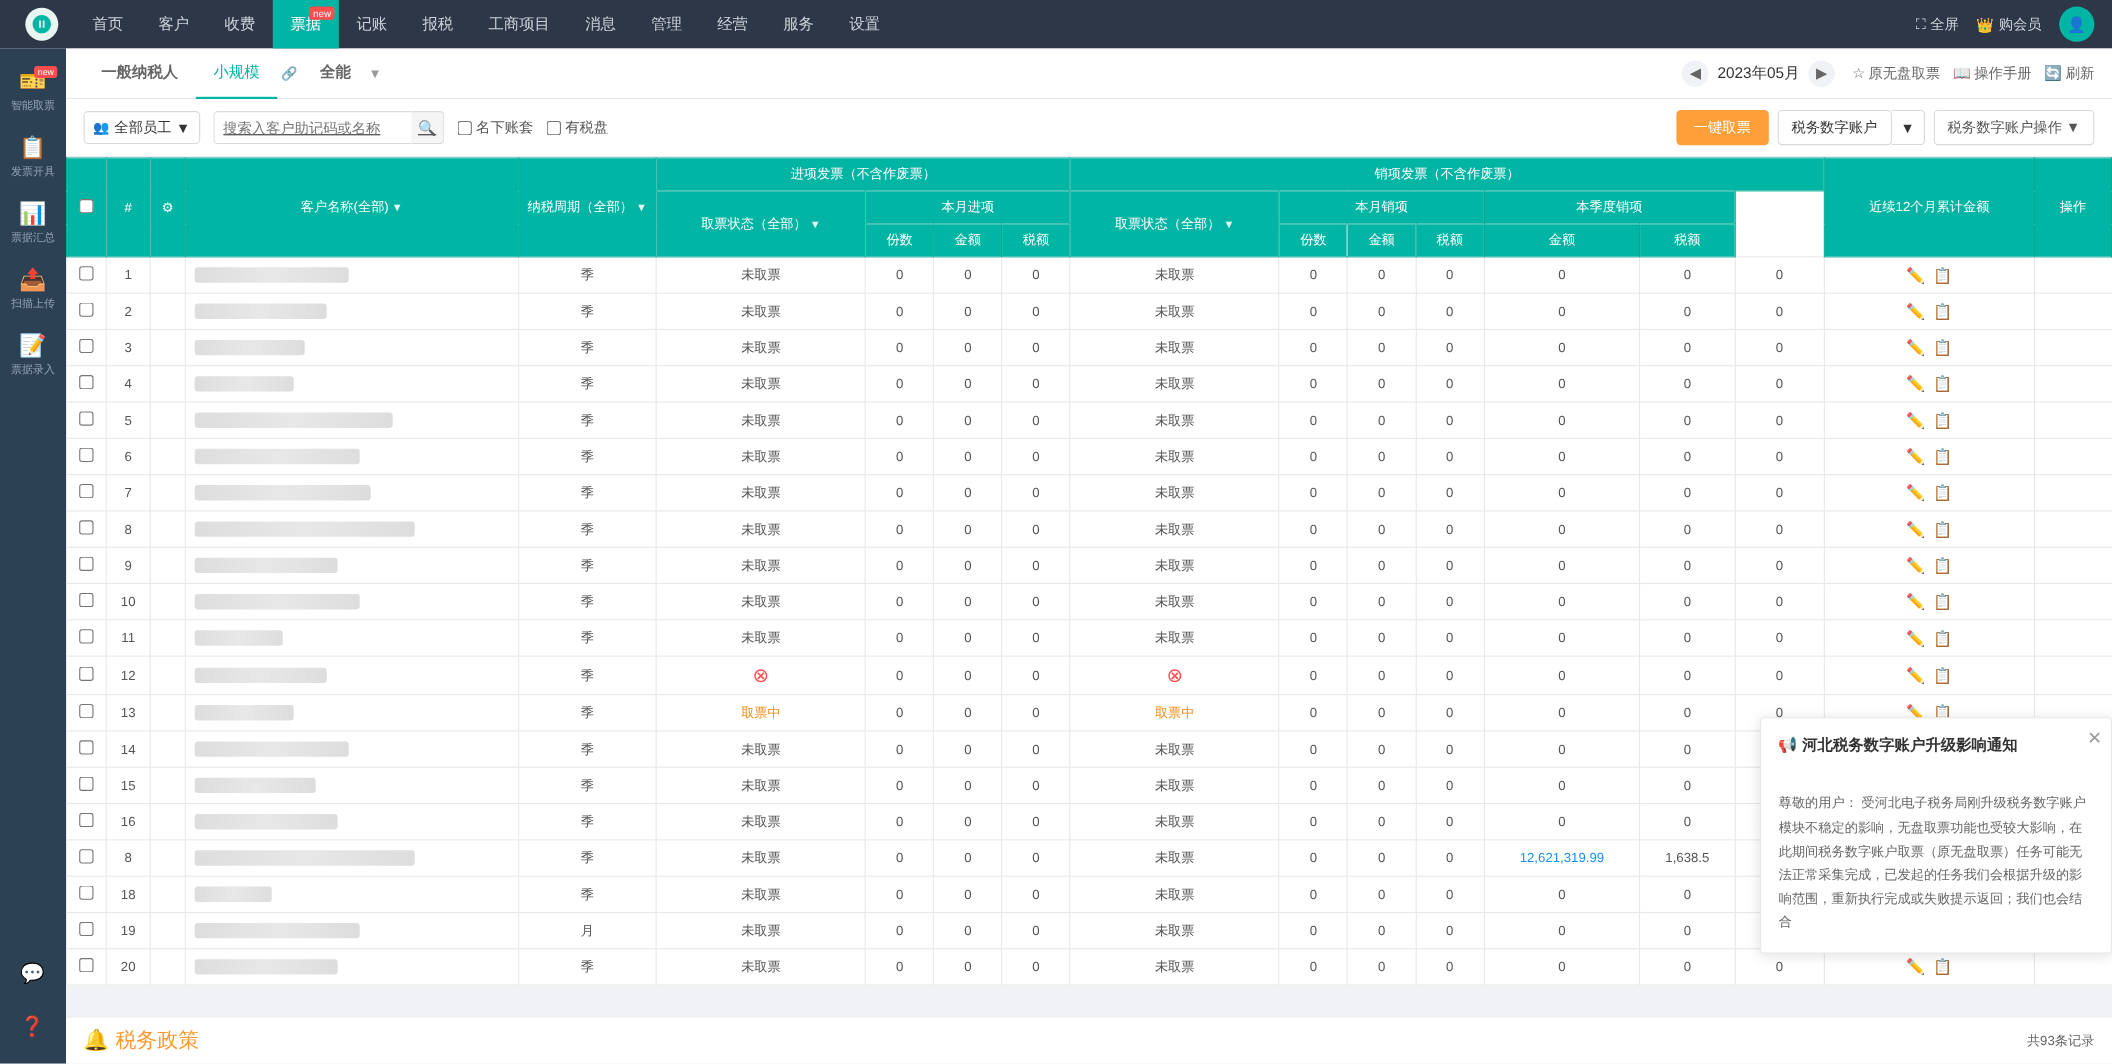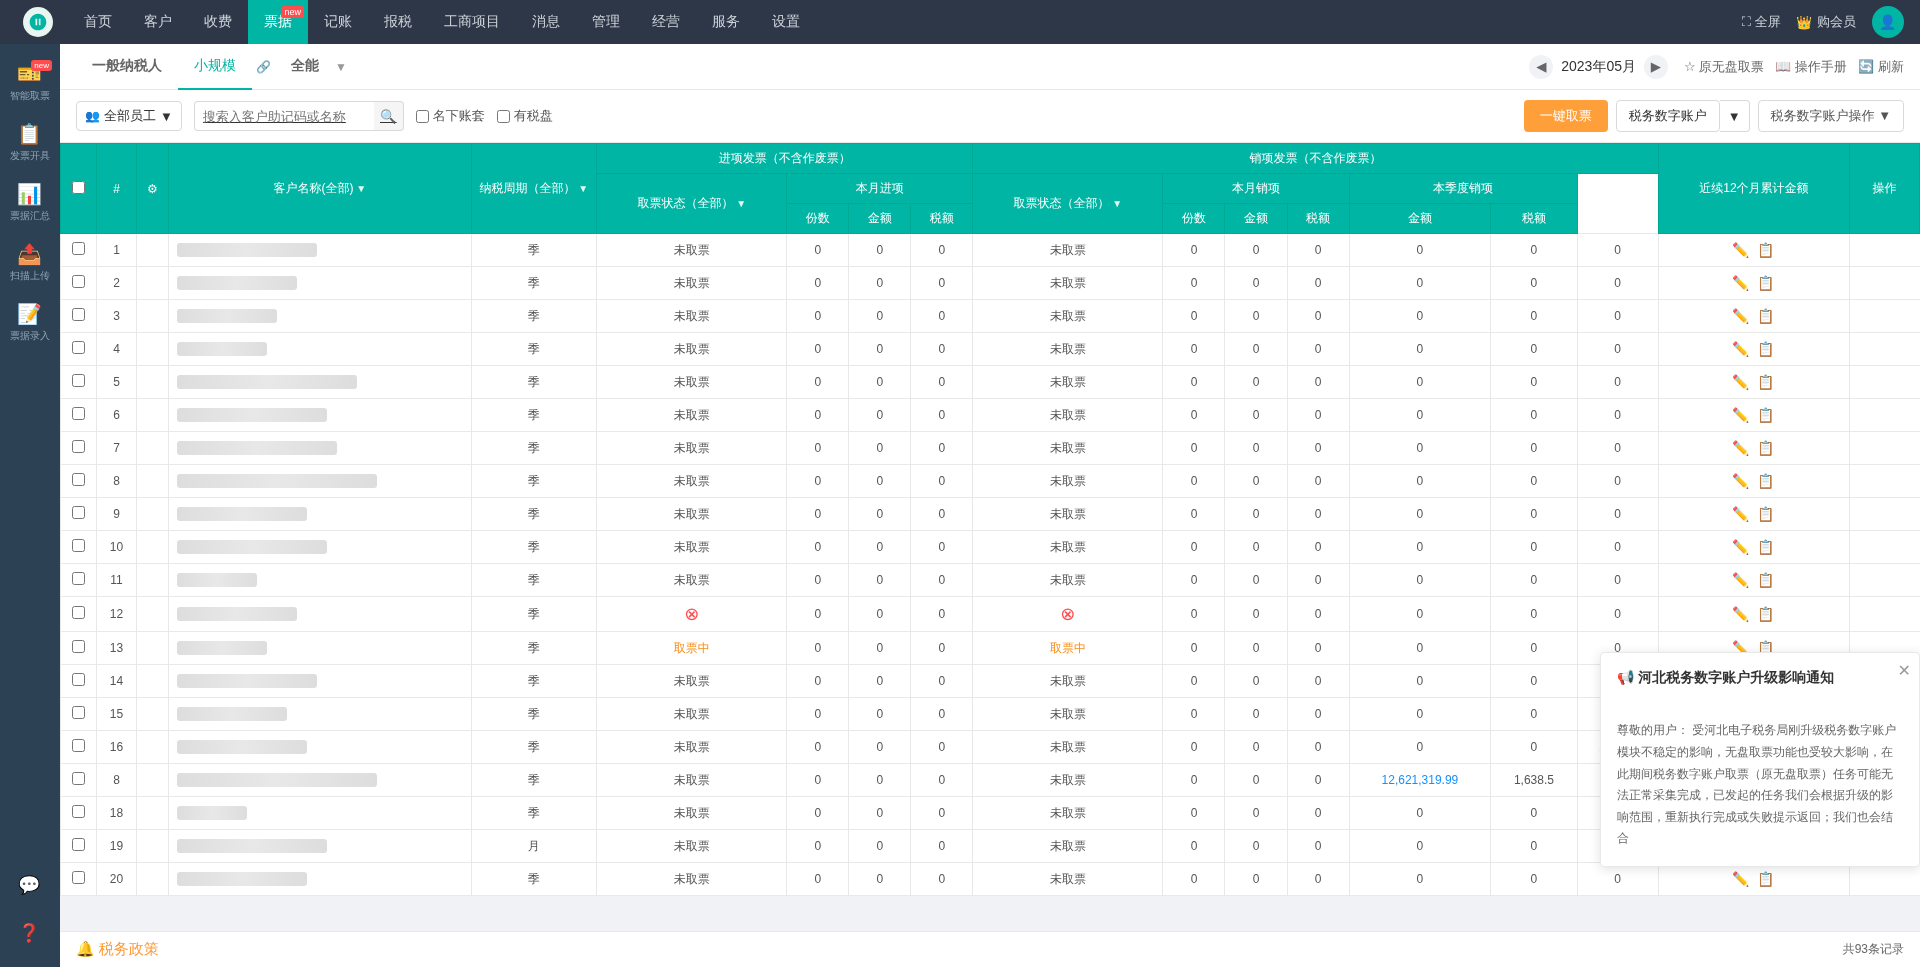--- a/index.html
+++ b/index.html
@@ -61,21 +61,21 @@
     .th-filter { font-size: 10px; color: #e0f7f4; }
 
     
     .notification-popup { position: fixed; right: 0; bottom: 100px; width: 320px; background: #fff; border: 1px solid #e8e8e8; border-radius: 4px; box-shadow: 0 2px 12px rgba(0,0,0,0.12); padding: 16px; z-index: 100; }
     .notification-title { font-size: 14px; font-weight: bold; color: #333; margin-bottom: 8px; display: flex; align-items: center; gap: 4px; }
     .notification-body { font-size: 12px; color: #666; line-height: 1.8; margin-top: 33px; }
     .notification-close { position: absolute; top: 8px; right: 8px; cursor: pointer; color: #999; background: none; border: none; font-size: 16px; }
 
     
     .table-footer { background: #fff; padding: 8px 16px; display: flex; align-items: center; justify-content: flex-end; border-top: 1px solid #e8e8e8; font-size: 12px; color: #666; }
-    .footer-link { color: #ff9933; cursor: pointer; font-size: 15px; }
+    .footer-link { color: #ff9933; cursor: pointer; font-size: 19px; }
 
     .search-wrap { display: flex; text-decoration: underline; }
     .search-input-inner { border: 1px solid #d9d9d9; border-right: none; border-radius: 4px 0 0 4px; padding: 4px 8px; font-size: 13px; height: 30px; width: 180px; outline: none; color: #999; }
 
     
     .sidebar-bottom-icons { display: flex; flex-direction: column; align-items: center; gap: 4px; margin-top: auto; padding-bottom: 12px; }
   </style>
 </head>
 <body>
 

